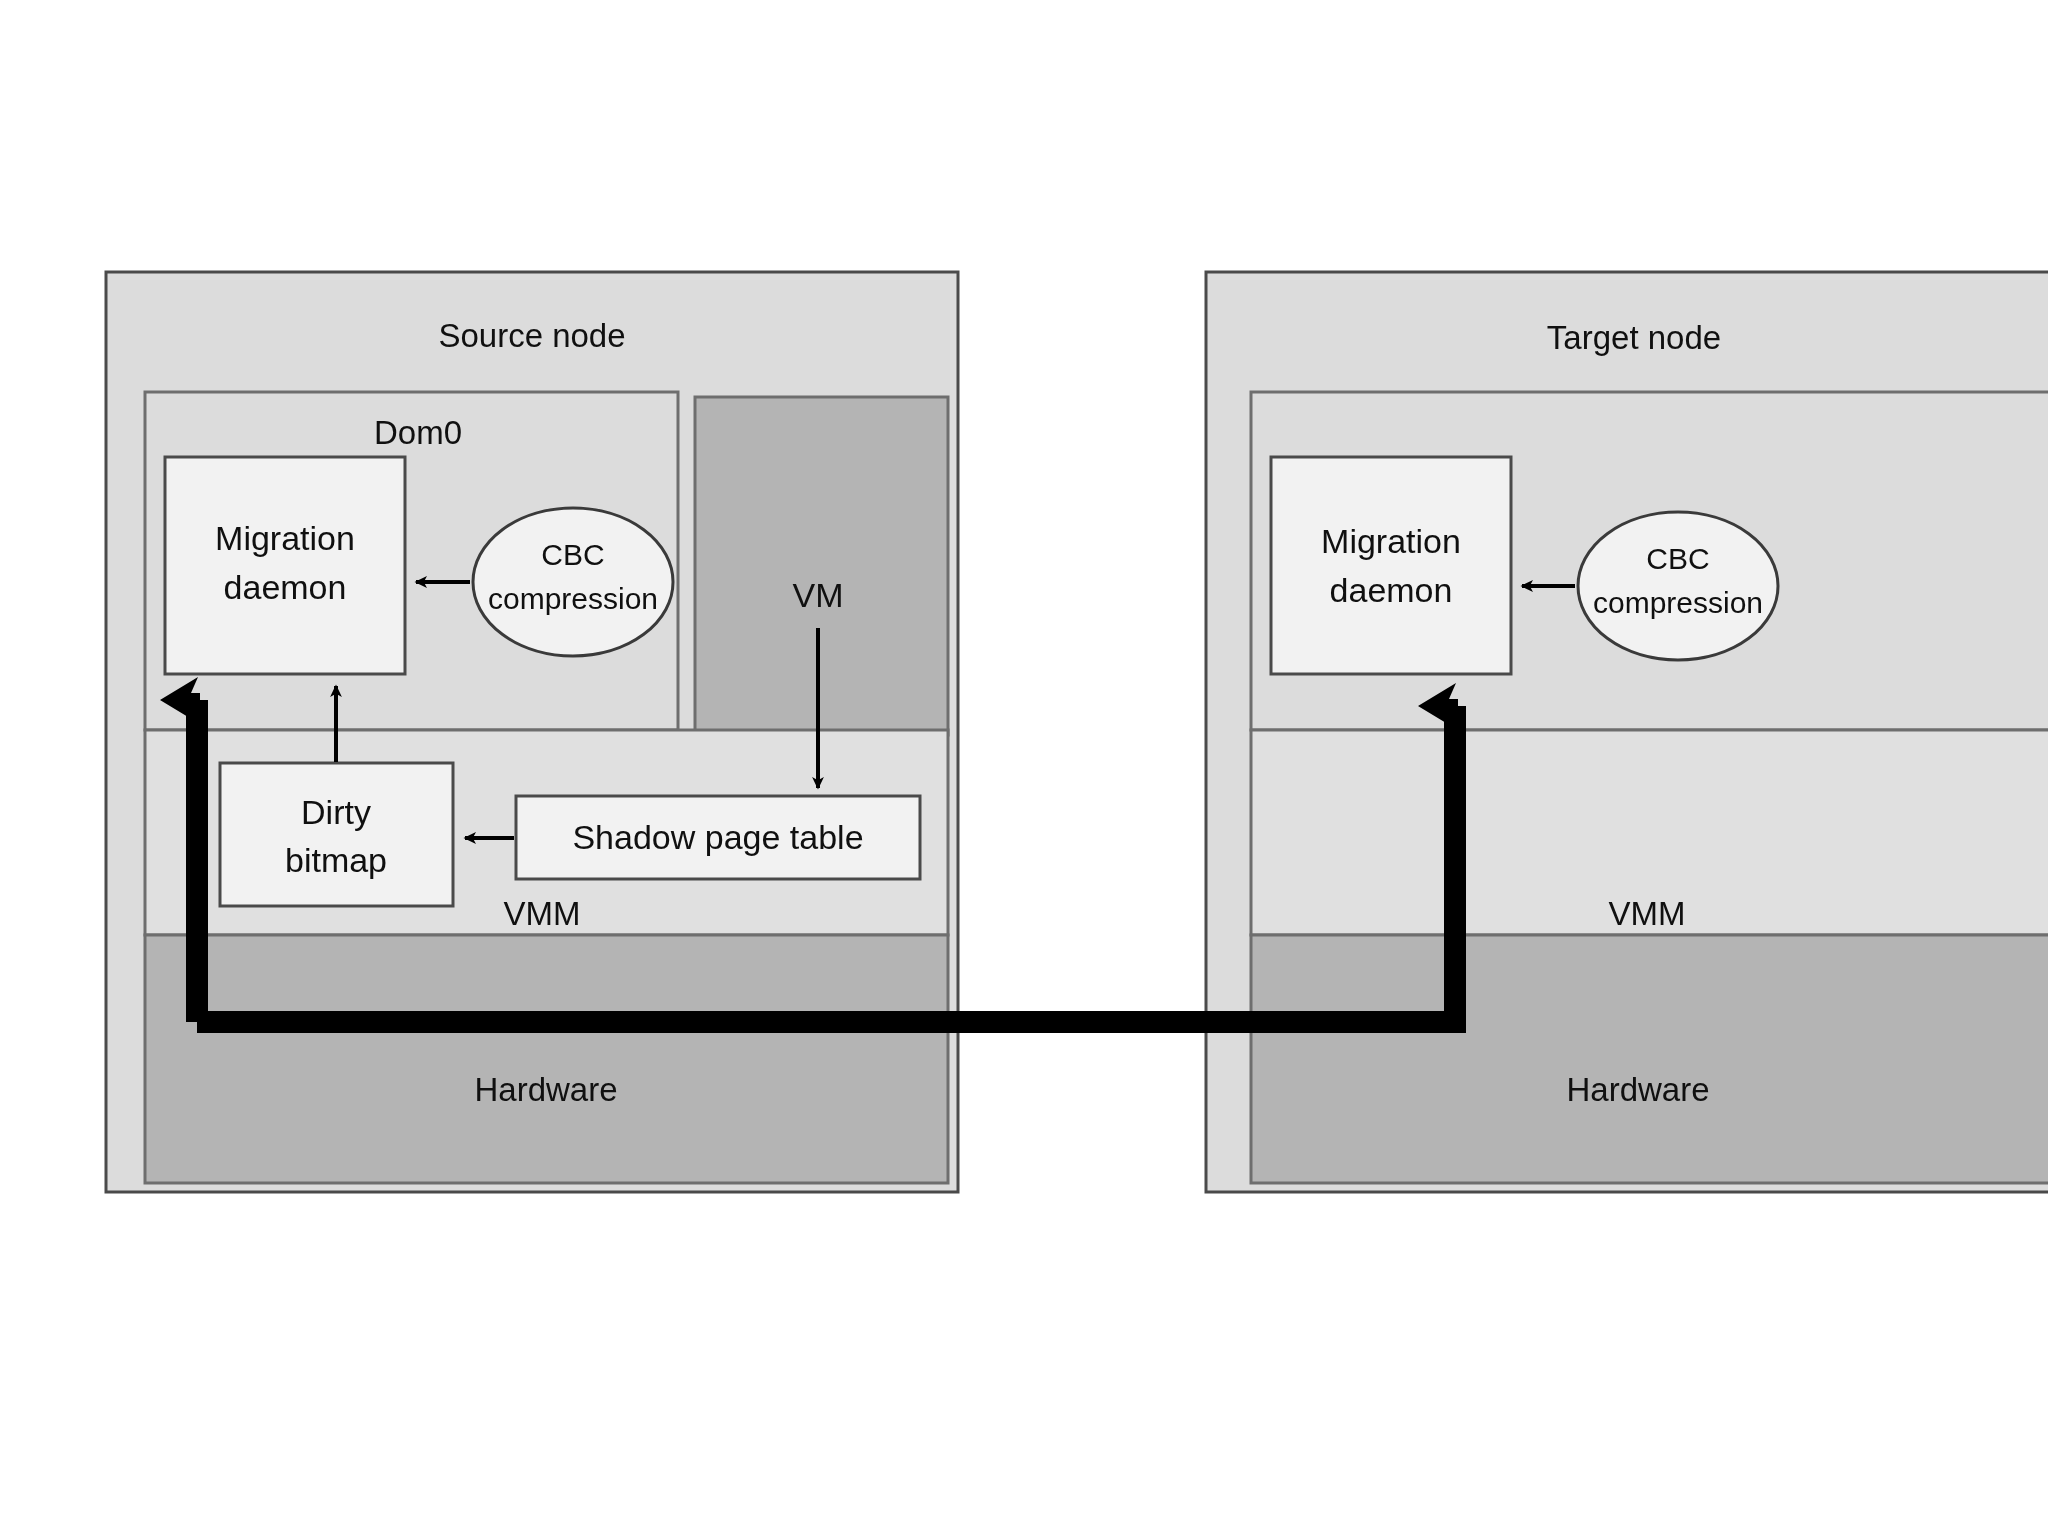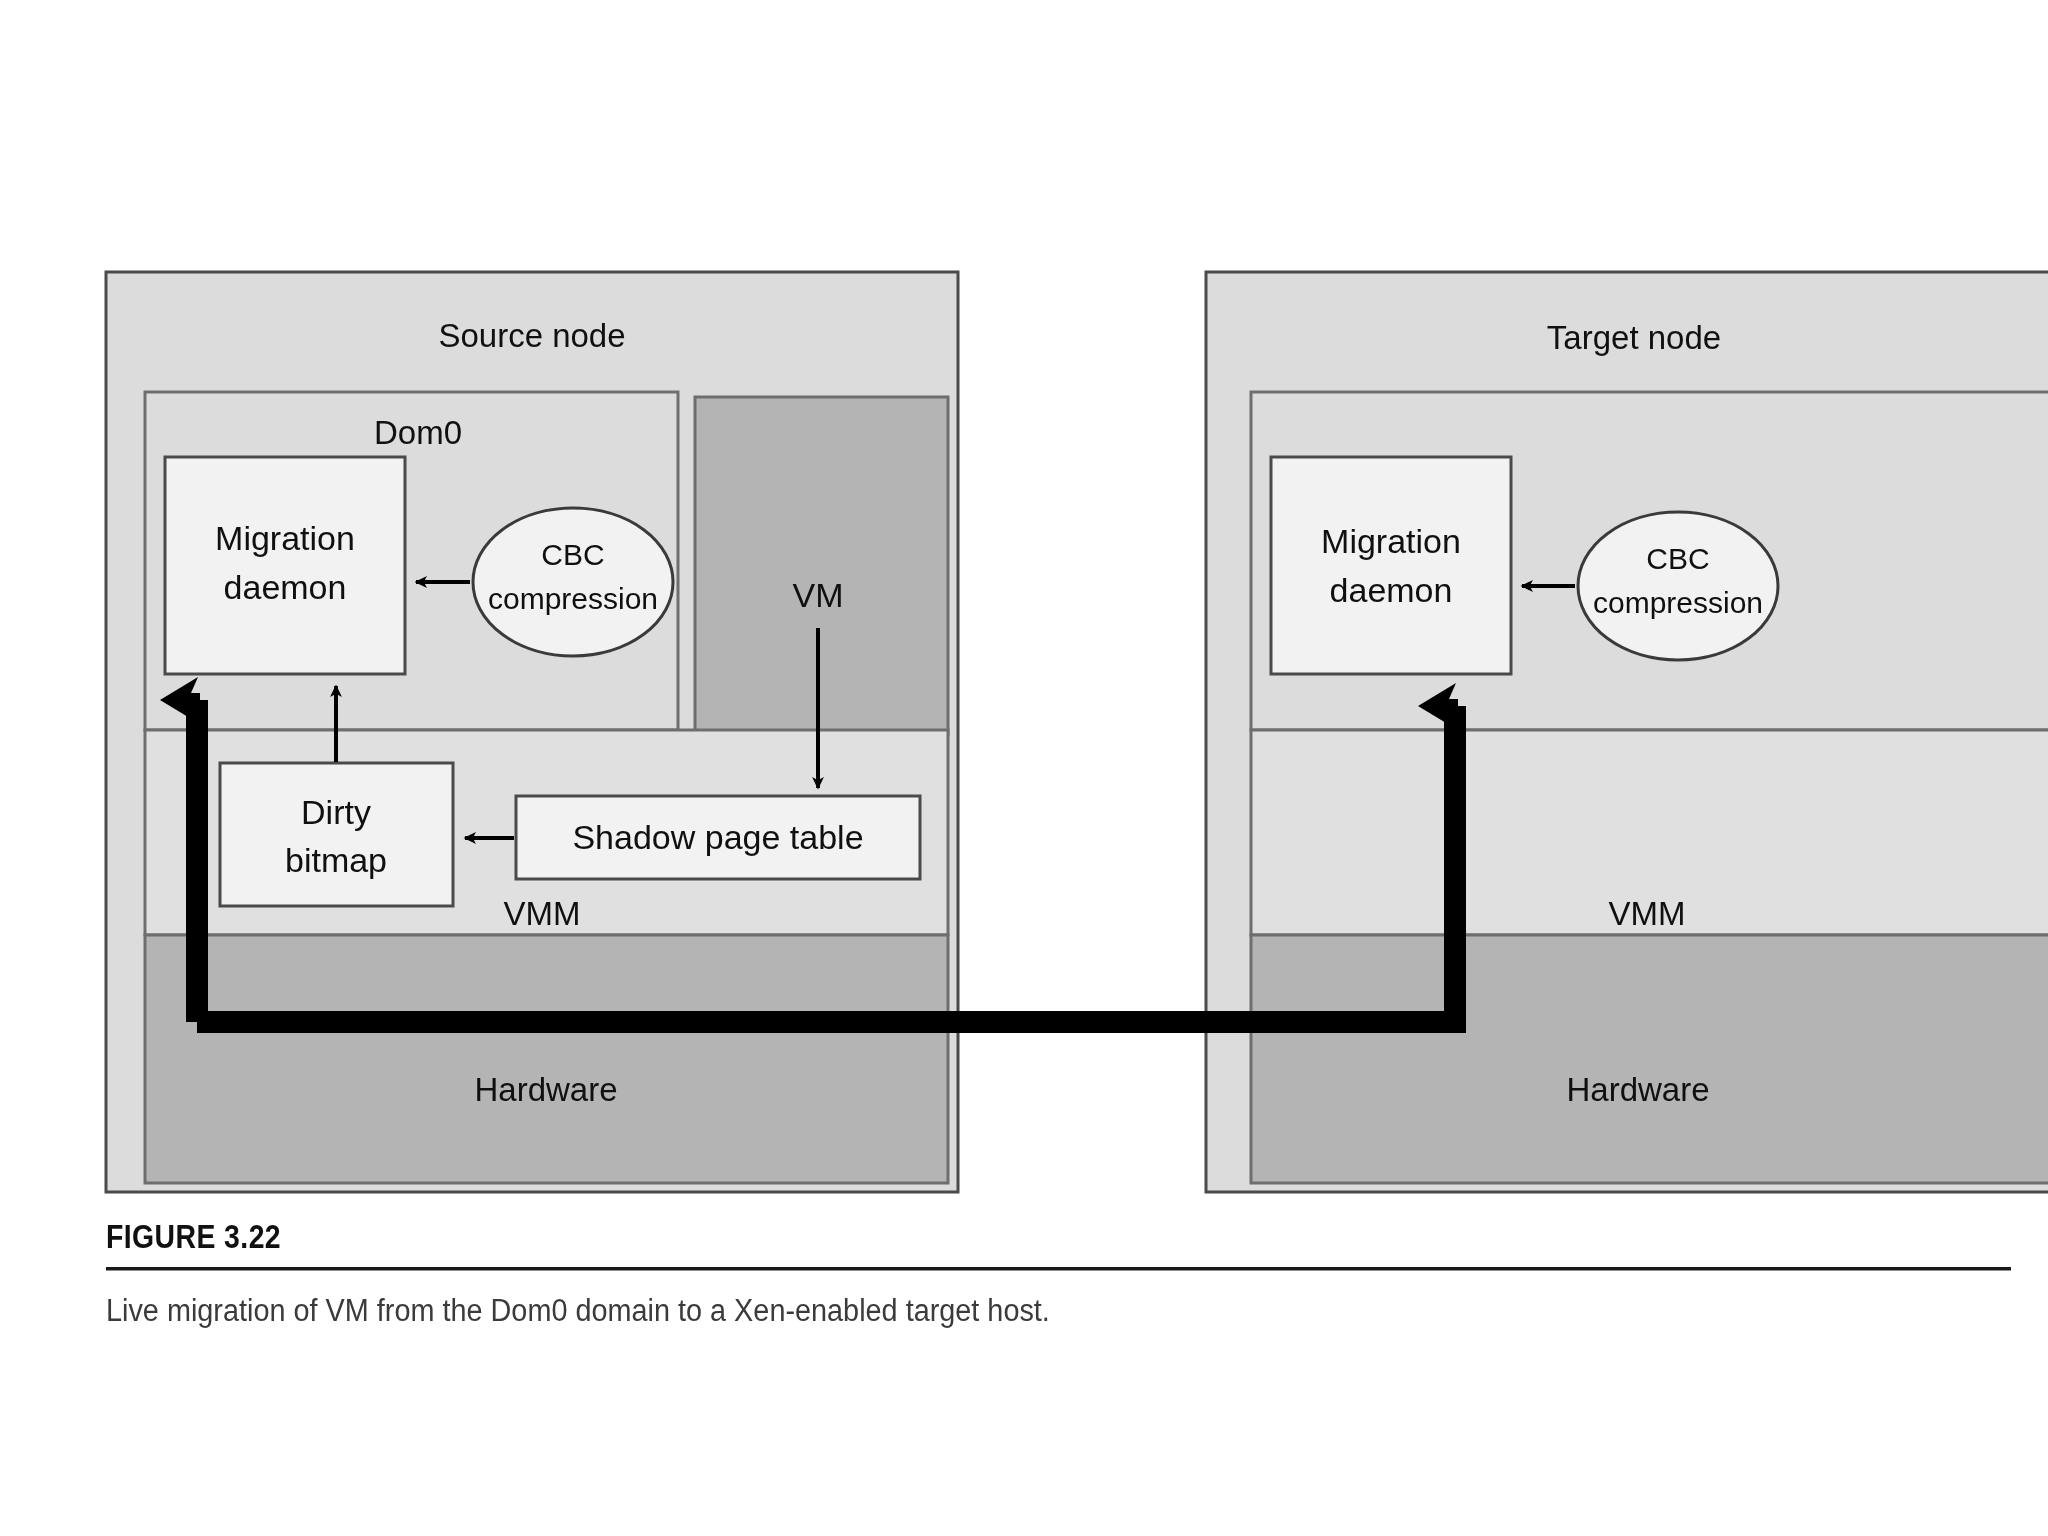--- a/index.html
+++ b/index.html
@@ -154,19 +154,14 @@
       <text class="svg-label t-band" x="1629" y="916">VMM</text>
 
       <rect x="1233" y="935" width="955" height="248" fill="#b4b4b4" stroke="#6e6e6e" stroke-width="3"></rect>
       <text class="svg-label t-band" x="1620" y="1092">Hardware</text>
     </g>
 
     <path d="M 179 1022 L 1437 1022 L 1437 706" fill="none" stroke="#000000" stroke-width="22" stroke-linejoin="miter" marker-end="url(#arrowThick)"></path>
     <path d="M 179 1022 L 179 700" fill="none" stroke="#000000" stroke-width="22" stroke-linejoin="miter" marker-end="url(#arrowThick)"></path>
   </svg>
 
-  <div id="caption-block">
-    <div id="figure-label">FIGURE 3.22</div>
-    <div id="caption-rule"></div>
-    <div id="caption-text">Live migration of VM from the Dom0 domain to a Xen-enabled target host.</div>
-  </div>
 
 </div>
 
 </body></html>

